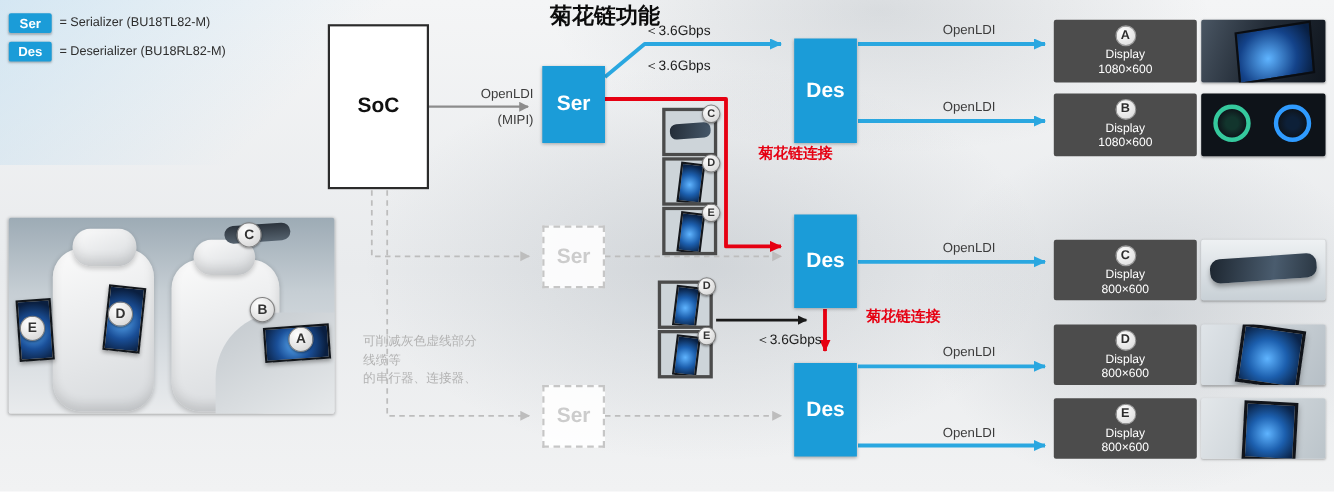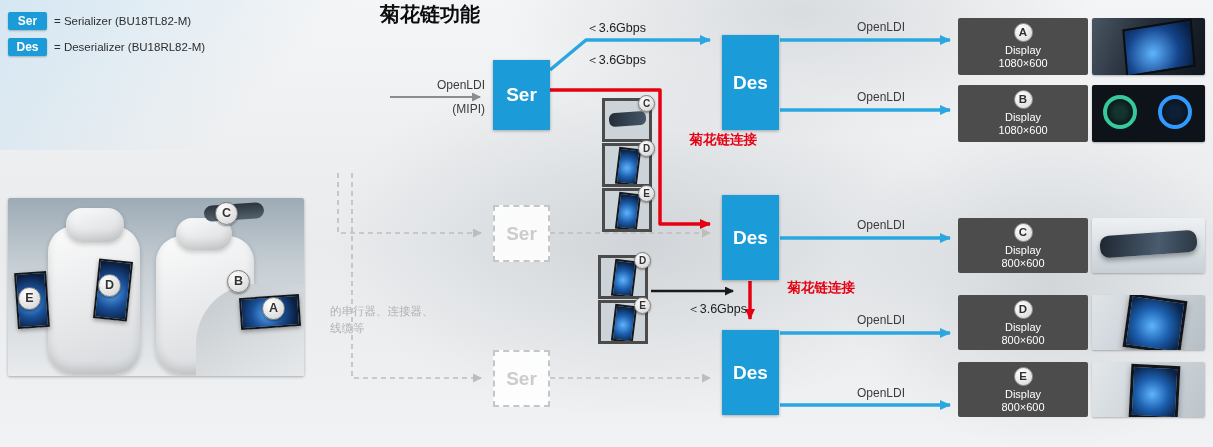--- a/index.html
+++ b/index.html
@@ -16,21 +16,21 @@
   
   .node{position:absolute;display:flex;align-items:center;justify-content:center;font-weight:bold;box-sizing:border-box;}
   .soc{background:#ffffff;border:2px solid #2b2b2b;color:#111;font-size:19px;}
   .blue-node{background:#1b9cd8;color:#fff;font-size:19px;box-shadow:0 1px 3px rgba(0,0,0,.3);}
   .ghost-node{background:rgba(255,255,255,.88);border:2px dashed #c6c6c6;color:#cccccc;font-size:19px;}
 
   
   .lbl{position:absolute;font-size:12px;color:#3c3c3c;text-align:right;}
   .lbl-gbps{font-size:12.5px;color:#1c1c1c;}
   .lbl-red{color:#e60012;font-weight:bold;font-size:13.5px;}
-  .title{position:absolute;left:380px;top:1px;width:220px;text-align:left;
+  .title{position:absolute;left:380px;top:1px;width:220px;text-align:right;
          font-size:20px;font-weight:bold;color:#0c0c0c;}
   .note{position:absolute;left:330px;top:303px;width:150px;
         font-size:11.5px;color:#b3b3b3;line-height:1.45;}
 
   
   .legend-row{position:absolute;display:flex;align-items:center;gap:7px;}
   .legend-badge{background:#1b9cd8;color:#fff;font-weight:bold;font-size:12px;
                 padding:2px 7px;border-radius:2px;min-width:25px;text-align:center;box-shadow:0 1px 2px rgba(0,0,0,.25);}
   .legend-desc{font-size:11.5px;color:#2d2d2d;}
 
@@ -141,20 +141,23 @@
     <path d="M750,281 V319" stroke="#e60012" stroke-width="3.5" fill="none" marker-end="url(#mred)"></path>
     <path d="M780,333 H950" stroke="#2aa7e0" stroke-width="3.5" fill="none" marker-end="url(#mblue)"></path>
     <path d="M780,405 H950" stroke="#2aa7e0" stroke-width="3.5" fill="none" marker-end="url(#mblue)"></path>
     <path d="M338,173 V233 H481" stroke="#bdbdbd" stroke-width="1.6" stroke-dasharray="5,4" fill="none" marker-end="url(#mltg)"></path>
     <path d="M352,173 V378 H481" stroke="#bdbdbd" stroke-width="1.6" stroke-dasharray="5,4" fill="none" marker-end="url(#mltg)"></path>
     <path d="M550,233 H710" stroke="#bdbdbd" stroke-width="1.6" stroke-dasharray="5,4" fill="none" marker-end="url(#mltg)"></path>
     <path d="M550,378 H710" stroke="#bdbdbd" stroke-width="1.6" stroke-dasharray="5,4" fill="none" marker-end="url(#mltg)"></path>
     <path d="M651,291 H733" stroke="#1a1a1a" stroke-width="2.4" fill="none" marker-end="url(#mblack)"></path>
   </svg>
 
+  <div class="node soc" style="left:298px;top:22px;width:92px;height:150px;">
+    <span>SoC</span>
+  </div>
   <div class="node blue-node" style="left:493px;top:60px;width:57px;height:70px;">
     <span>Ser</span>
   </div>
   <div class="node ghost-node" style="left:493px;top:205px;width:57px;height:57px;">
     <span>Ser</span>
   </div>
   <div class="node ghost-node" style="left:493px;top:350px;width:57px;height:57px;">
     <span>Ser</span>
   </div>
   <div class="node blue-node" style="left:722px;top:35px;width:57px;height:95px;">
@@ -174,22 +177,23 @@
   <div class="lbl lbl-red" style="left:657px;top:131px;width:100px;">菊花链连接</div>
   <div class="lbl lbl-red" style="left:755px;top:279px;width:100px;">菊花链连接</div>
   <div class="lbl lbl-gbps" style="left:672px;top:301px;width:75px;">＜3.6Gbps</div>
   <div class="lbl" style="left:815px;top:20px;width:90px;">OpenLDI</div>
   <div class="lbl" style="left:815px;top:90px;width:90px;">OpenLDI</div>
   <div class="lbl" style="left:815px;top:218px;width:90px;">OpenLDI</div>
   <div class="lbl" style="left:815px;top:313px;width:90px;">OpenLDI</div>
   <div class="lbl" style="left:815px;top:386px;width:90px;">OpenLDI</div>
 
   <div class="note">
+    <div>可削减灰色虚线部分</div>
+    <div>线缆等</div>
     <div>的串行器、连接器、</div>
-    <div>线缆等</div>
   </div>
 
   <div class="thumb" style="left:602px;top:98px;">
     <div class="t-inner">
         <div class="mirror-sm"></div>
       </div>
     <span class="badge-circle">C</span>
   </div>
   <div class="thumb" style="left:602px;top:143px;">
     <div class="t-inner">

